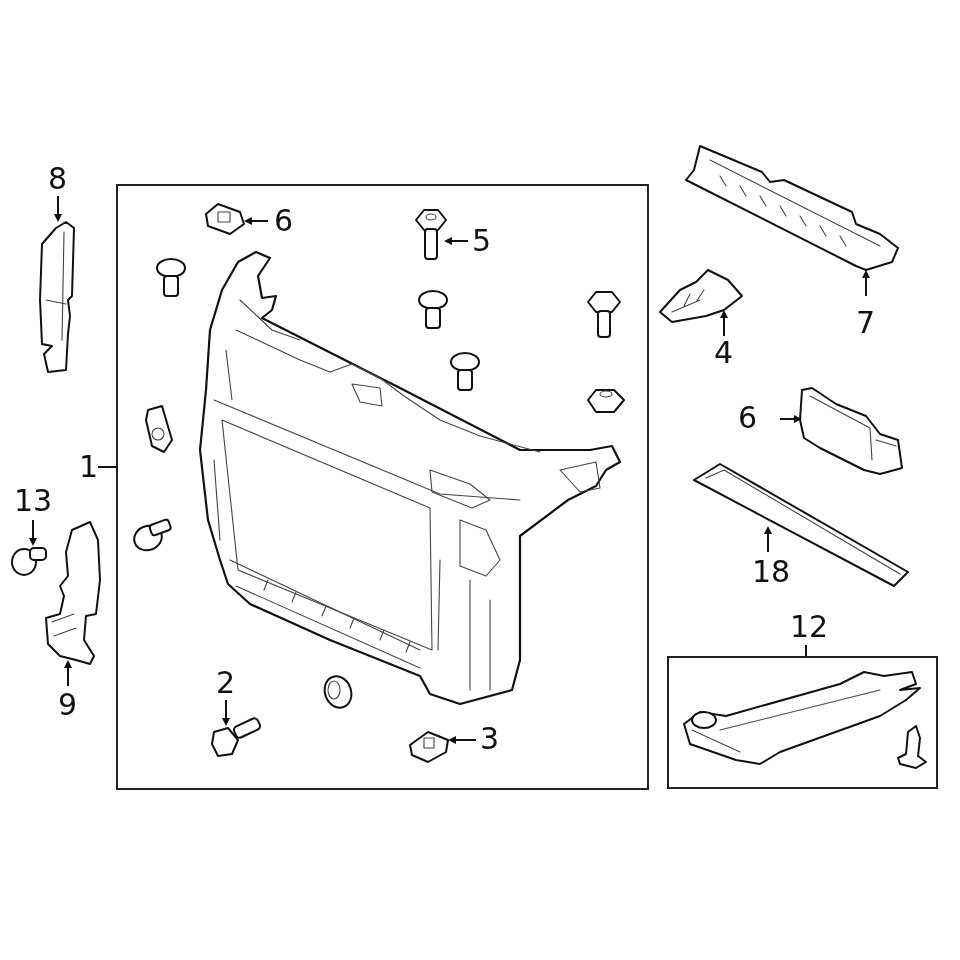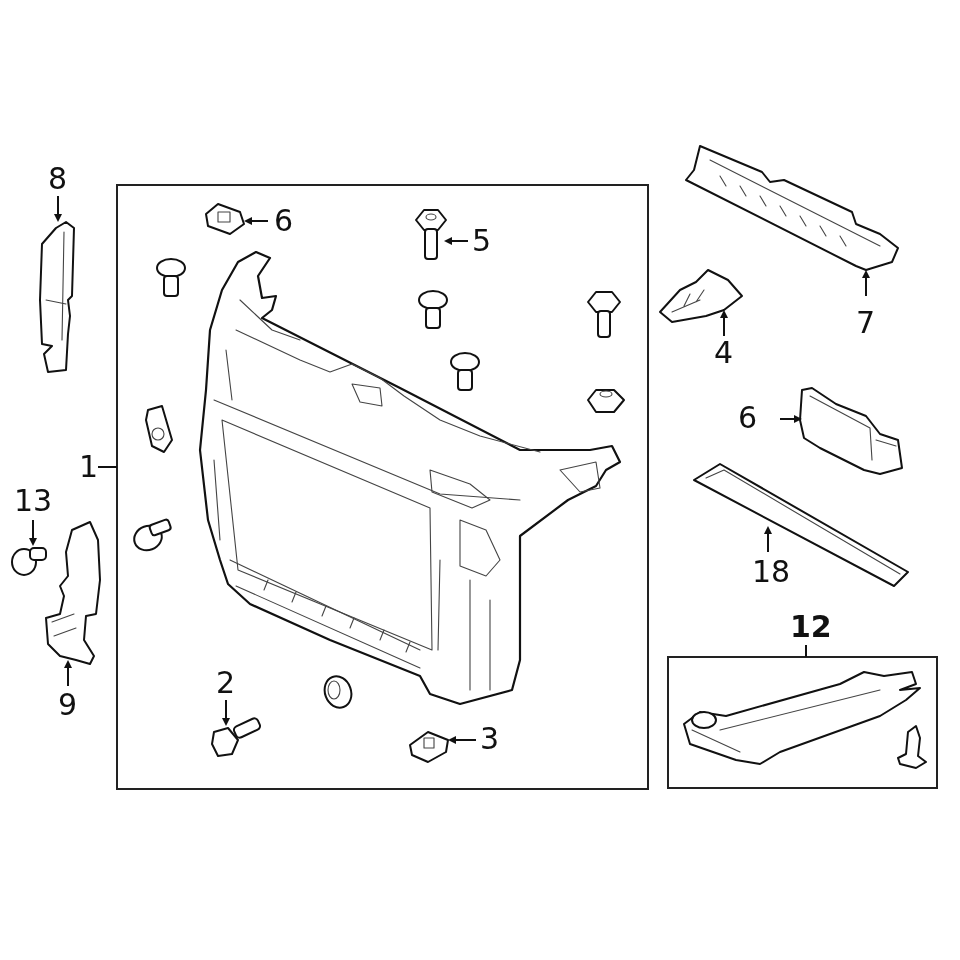--- a/index.html
+++ b/index.html
@@ -177,15 +177,15 @@
 <span class="callout" style="left:216px;top:668px;">2</span>
 <span class="callout" style="left:480px;top:724px;">3</span>
 <span class="callout" style="left:714px;top:338px;">4</span>
 <span class="callout" style="left:472px;top:226px;">5</span>
 <span class="callout" style="left:274px;top:206px;">6</span>
 <span class="callout" style="left:856px;top:308px;">7</span>
 <span class="callout" style="left:48px;top:164px;">8</span>
 <span class="callout" style="left:58px;top:690px;">9</span>
 <span class="callout" style="left:14px;top:486px;">13</span>
 <span class="callout" style="left:752px;top:557px;">18</span>
-<span class="callout" style="left:790px;top:612px;font-weight:bold;">12</span>
+<span class="callout" style="left:790px;top:612px;">12</span>
 <span class="callout" style="left:738px;top:403px;">6</span>
 </div>
 
 </body></html>

